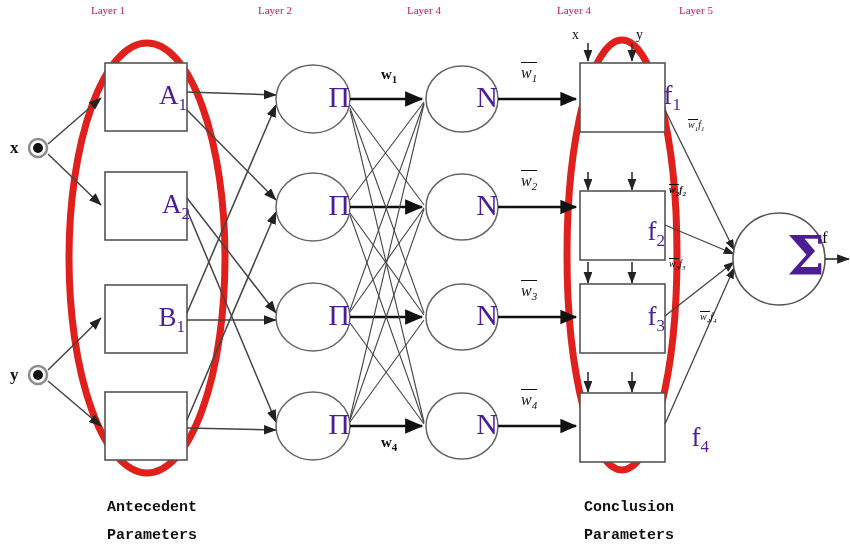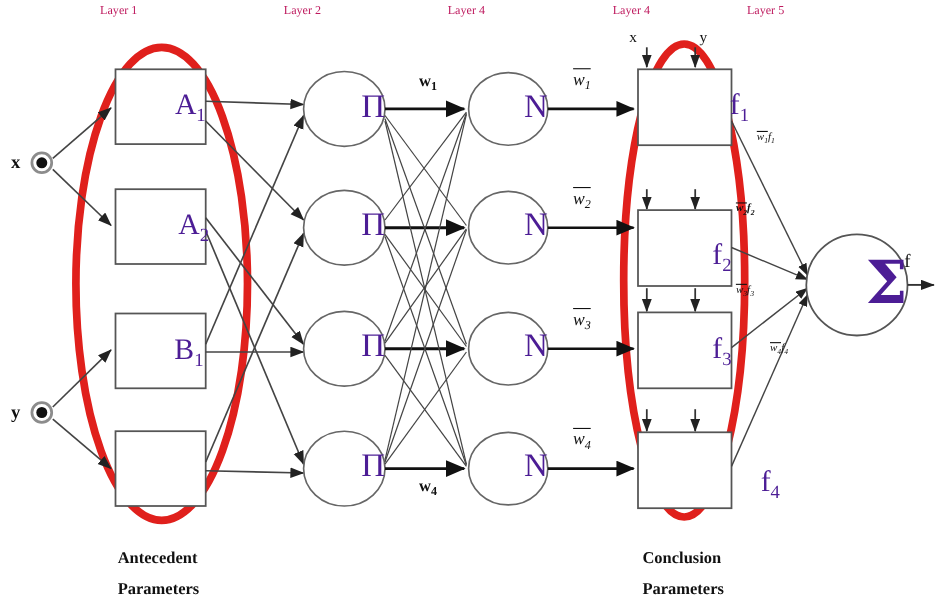--- a/index.html
+++ b/index.html
@@ -103,21 +103,21 @@
     border-top: 1px solid #111111;
     display: inline-block;
     line-height: 1.05;
   }
   .wf-label .sub {
     font-size: 7px;
     vertical-align: sub;
   }
   .caption {
     position: absolute;
-    font-family: Liberation Serif, serif;
+    font-family: Liberation Mono, monospace;
     font-size: 15px;
     font-weight: 700;
     color: #111111;
     line-height: 28px;
     white-space: nowrap;
   }
   .xy-label {
     position: absolute;
     font-size: 14px;
     font-family: "Liberation Serif", "DejaVu Serif", serif;

